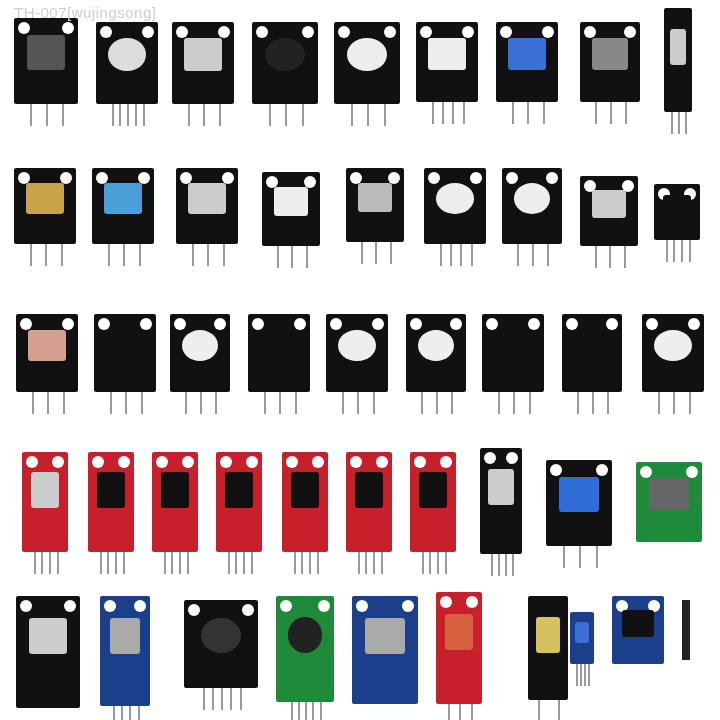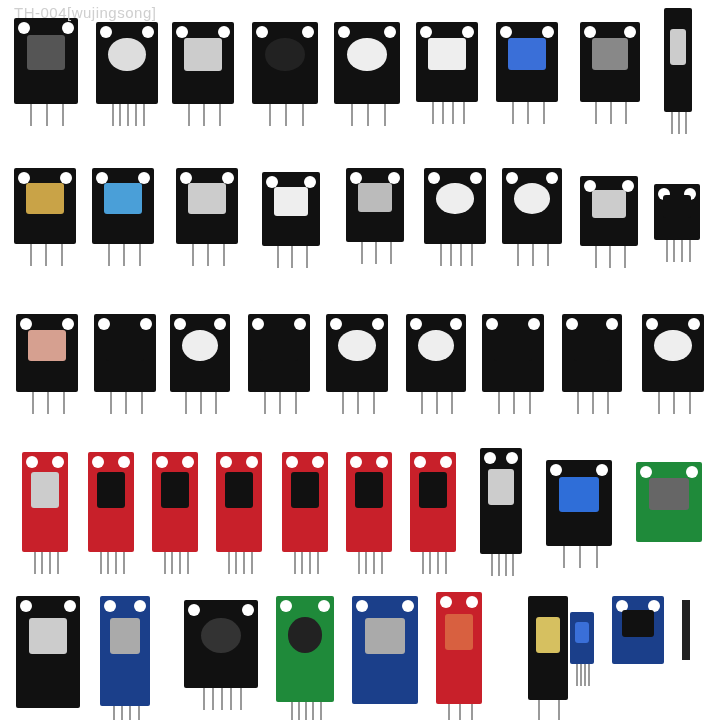--- a/index.html
+++ b/index.html
@@ -10,21 +10,21 @@
   .pcb.red{background:#c8202a;}
   .pcb.blue{background:#1b3f8a;}
   .pcb.green{background:#1f8a3a;}
   .hole{position:absolute;width:12px;height:12px;border-radius:50%;background:#fff;}
   .pin{position:absolute;width:2px;background:#9a9a9a;}
   .comp{position:absolute;}
 </style>
 </head>
 <body>
 
-<div class="wm">TH-004[wujingsong]</div>
+<div class="wm">TH-007[wujingsong]</div>
 <div id="canvas">
     <div class="mod" style="left: 14px; top: 18px; width: 64px; height: 110px;">
       <div class="pcb " style="left: 0px; top: 0px; width: 64px; height: 86px;">
         <div class="hole" style="left: 4px; top: 4px;"></div>
         <div class="hole" style="left: 48px; top: 4px;"></div>
         <div class="comp" style="left: 12.8px; top: 17.2px; width: 38.4px; height: 34.4px; background: rgb(85, 85, 85); border-radius: 3px;"></div>
       </div>
       <div class="pin" style="left: 16px; top: 86px; height: 22px;"></div>
       <div class="pin" style="left: 32px; top: 86px; height: 22px;"></div>
       <div class="pin" style="left: 48px; top: 86px; height: 22px;"></div>

